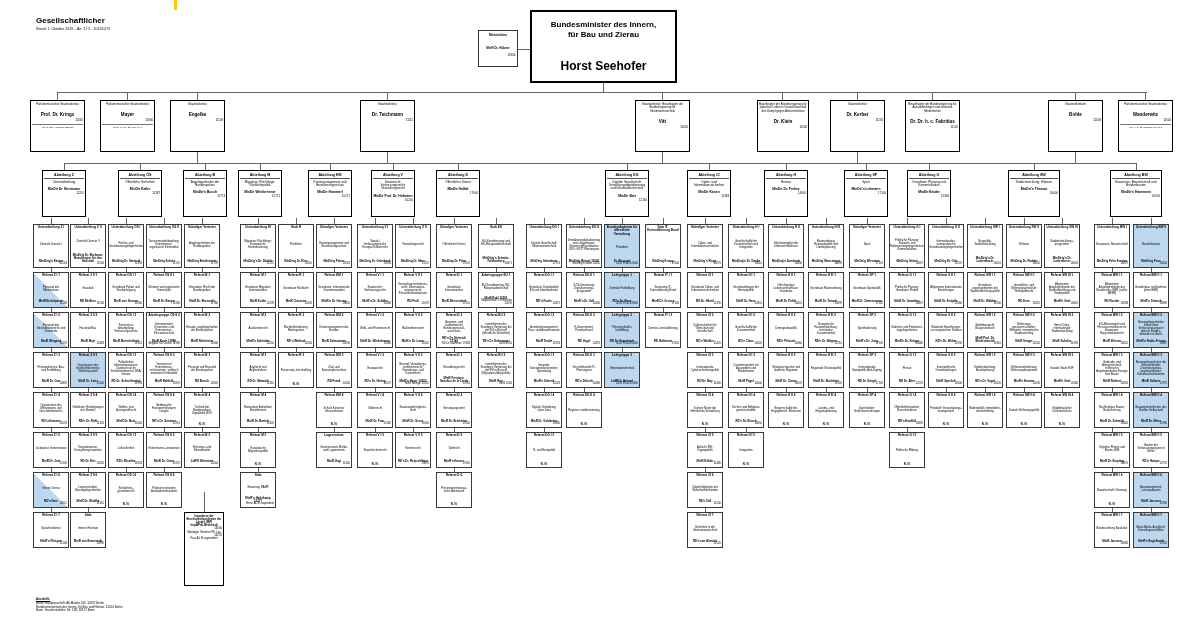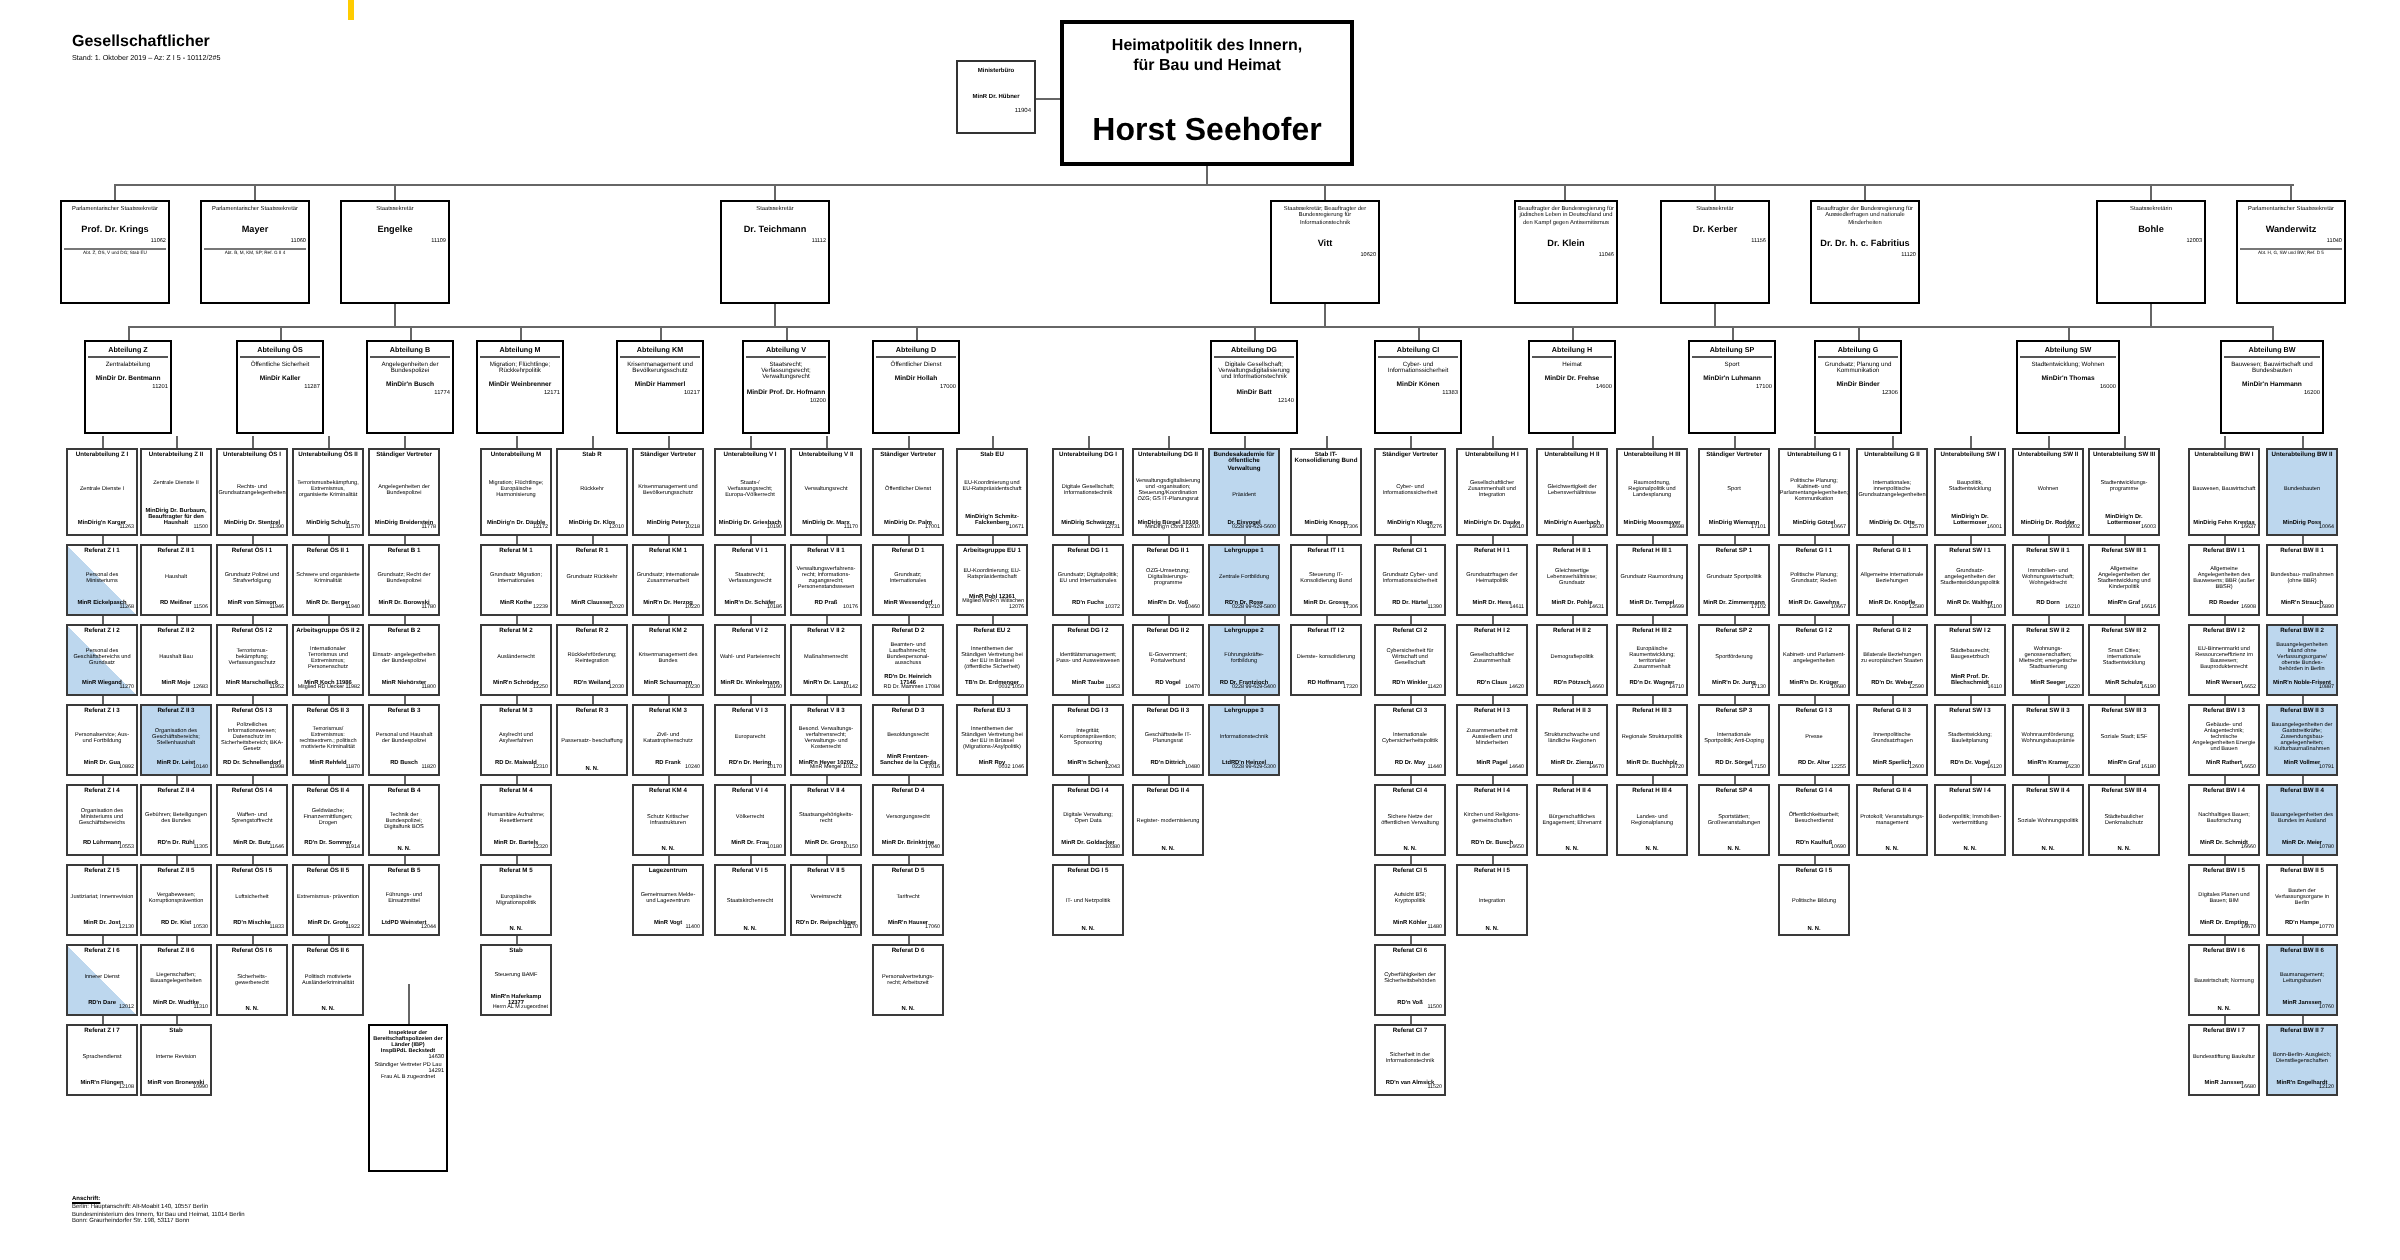--- a/index.html
+++ b/index.html
@@ -7,21 +7,21 @@
        font-family:"Liberation Sans",sans-serif;color:#000;}
   .abs{position:absolute;box-sizing:border-box;}
   
   #title{left:36px;top:16px;font-size:8px;font-weight:bold;}
   #stand{left:36px;top:27px;font-size:3.6px;}
   #yellow-mark{left:174px;top:0;width:3px;height:10px;background:#FFCC00;}
   
   #minister{left:530px;top:10px;width:147px;height:73px;border:2.5px solid #000;background:#fff;
             display:flex;flex-direction:column;align-items:center;justify-content:center;text-align:center;z-index:3;}
   #minister .l1{font-size:8px;font-weight:bold;line-height:1.15;}
-  #minister .nm{font-size:16px;font-weight:bold;margin-top:20px;}
+  #minister .nm{font-size:12px;font-weight:bold;margin-top:20px;}
   #mbuero{left:478px;top:30px;width:40px;height:37px;border:1px solid #333;background:#fff;z-index:3;
           font-size:3px;text-align:center;padding:1.5px;}
   #mbuero .t{font-weight:bold;}
   #mbuero .n{font-weight:bold;margin-top:9px;}
   #mbuero .p{text-align:right;margin-top:3px;}
   
   .bx{background:#fff;border:1px solid #333;z-index:2;overflow:hidden;text-align:center;}
   .lead{border:1.3px solid #000;padding:2px 1px;}
   .lead .role{font-size:2.9px;line-height:1.12;}
   .lead .nm{font-size:4.6px;font-weight:bold;margin-top:6px;}
@@ -47,22 +47,22 @@
   #footer .fh{font-weight:bold;text-decoration:underline;}
 </style>
 </head>
 <body>
 
 <div class="abs" id="yellow-mark"></div>
 <div class="abs" id="title">Gesellschaftlicher</div>
 <div class="abs" id="stand">Stand: 1. Oktober 2019 – Az: Z I 5 - 10112/2#5</div>
 
 <div class="abs" id="minister">
-  <div class="l1">Heimatpolitik des Innern,</div>
-  <div class="l1">für Bau und Heimat</div>
+  <div class="l1">Bundesminister des Innern,</div>
+  <div class="l1">für Bau und Zierau</div>
   <div class="nm">Horst Seehofer</div>
 </div>
 <div class="abs" id="mbuero">
   <div class="t">Ministerbüro</div>
   <div class="n">MinR Dr. Hübner</div>
   <div class="p">11904</div>
 </div>
 
 <div class="abs" id="org-root">
     <div class="abs line" style="left: 603px; top: 83px; width: 1px; height: 9px;"></div>

